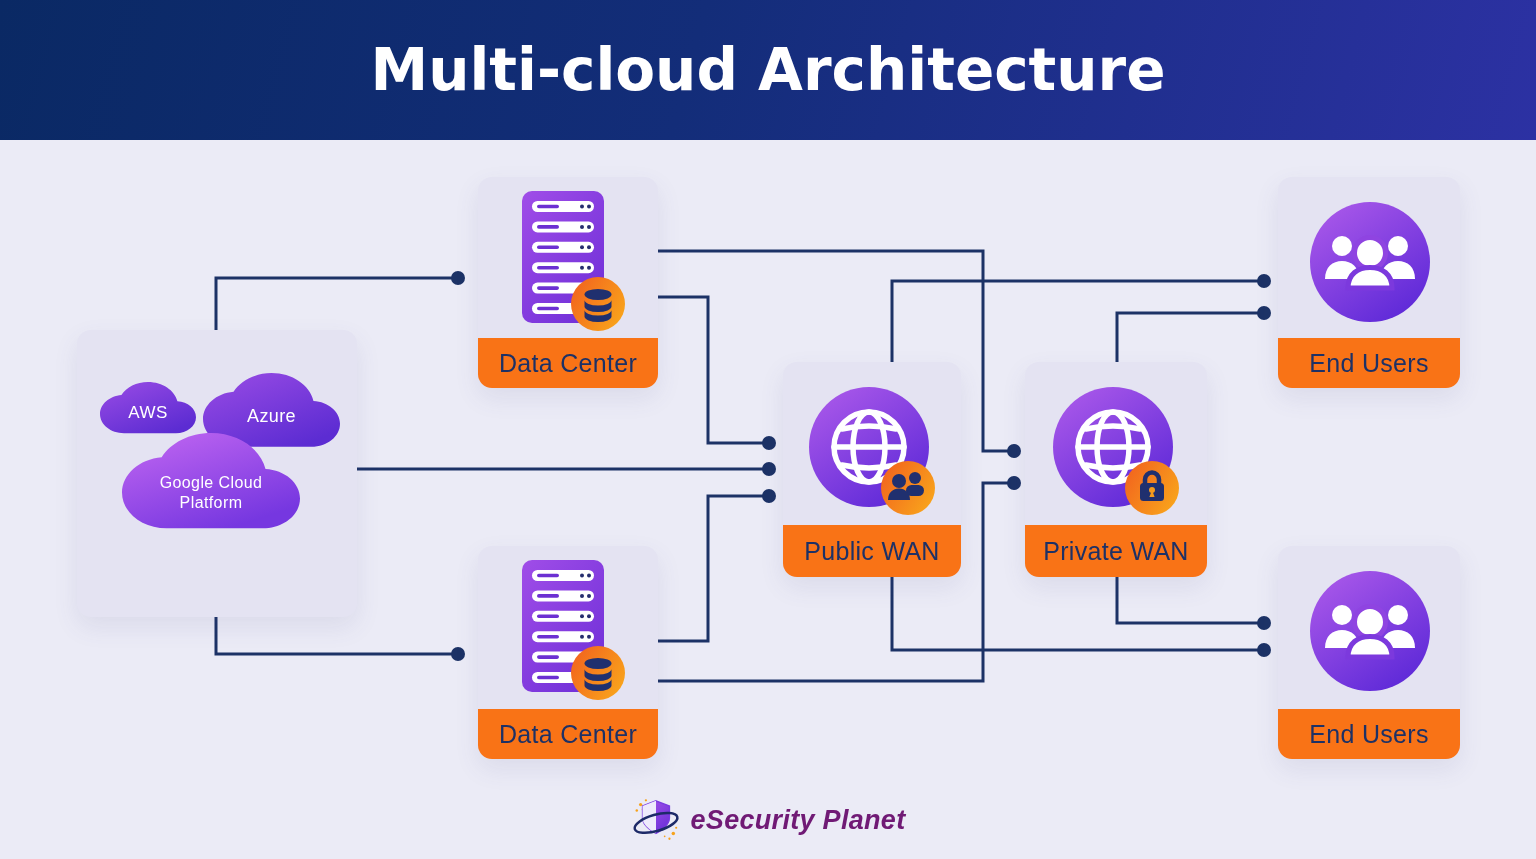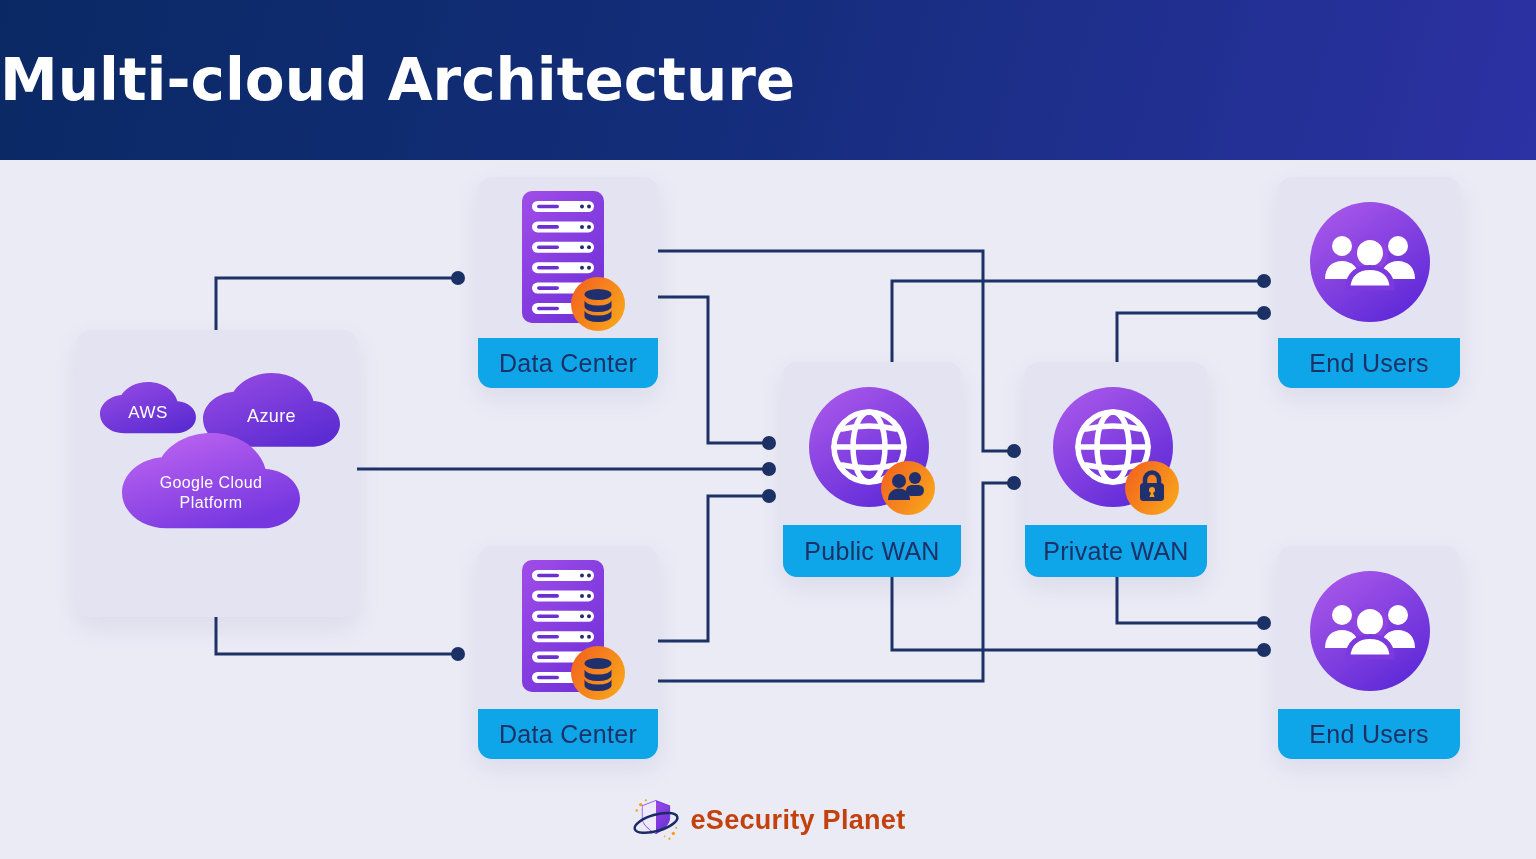--- a/index.html
+++ b/index.html
@@ -1,44 +1,44 @@
 <!DOCTYPE html>
 <html><head>
 <meta charset="utf-8">
 <style>
   html,body{margin:0;padding:0;background:#ebebf6;}
   .stage{position:relative;width:1536px;height:859px;overflow:hidden;
          background:#ebebf6;font-family:"Liberation Sans",sans-serif;}
   
-  .banner{position:absolute;left:0;top:0;width:1536px;height:160px;
+  .banner{position:absolute;left:0;top:0;width:1536px;height:140px;
           background:linear-gradient(105deg,#0a2964 0%,#132d79 45%,#2c31a3 100%);
-          display:flex;align-items:center;justify-content:flex-start;}
+          display:flex;align-items:center;justify-content:center;}
   .banner h1{margin:0;color:#ffffff;font-family:"DejaVu Sans","Liberation Sans",sans-serif;
              font-size:58px;font-weight:800;letter-spacing:0px;}
   
   .wires{position:absolute;left:0;top:0;z-index:0;}
   
   .card{position:absolute;background:#e4e3f2;border-radius:14px;z-index:1;
         box-shadow:0 10px 24px rgba(80,80,140,.10);display:flex;flex-direction:column;}
   .card-body{flex:1;position:relative;}
-  .card-label{height:50px;background:#0ea5e9;border-radius:0 0 14px 14px;
+  .card-label{height:50px;background:#f97316;border-radius:0 0 14px 14px;
               display:flex;align-items:center;justify-content:center;
               font-size:25px;color:#1d3166;font-weight:500;letter-spacing:.3px;}
   .wan .card-label{height:52px;}
   .providers-card .card-label{height:54px;font-size:26px;}
   .icon-svg{position:absolute;}
   
   .cloud{position:absolute;display:flex;align-items:center;justify-content:center;}
   .cloud svg{position:absolute;inset:0;width:100%;height:100%;}
   .cloud .cloud-label{position:relative;z-index:2;color:#ffffff;text-align:center;
                       font-weight:500;letter-spacing:.4px;line-height:1.25;}
   
   .brand{position:absolute;left:0;top:792px;width:1536px;height:56px;z-index:1;
          display:flex;align-items:center;justify-content:center;gap:10px;}
-  .brand-text{font-size:27px;font-weight:700;color:#c2410c;letter-spacing:.3px;}
+  .brand-text{font-size:27px;font-weight:700;color:#701a75;letter-spacing:.3px;font-style:italic;}
 </style>
 </head>
 <body>
 
 <div class="stage">
 
   <svg width="0" height="0" style="position:absolute" aria-hidden="true">
     <defs>
       <linearGradient id="g-purple" x1="0" y1="0" x2="0.7" y2="1">
         <stop offset="0" stop-color="#b05ceb"></stop>

